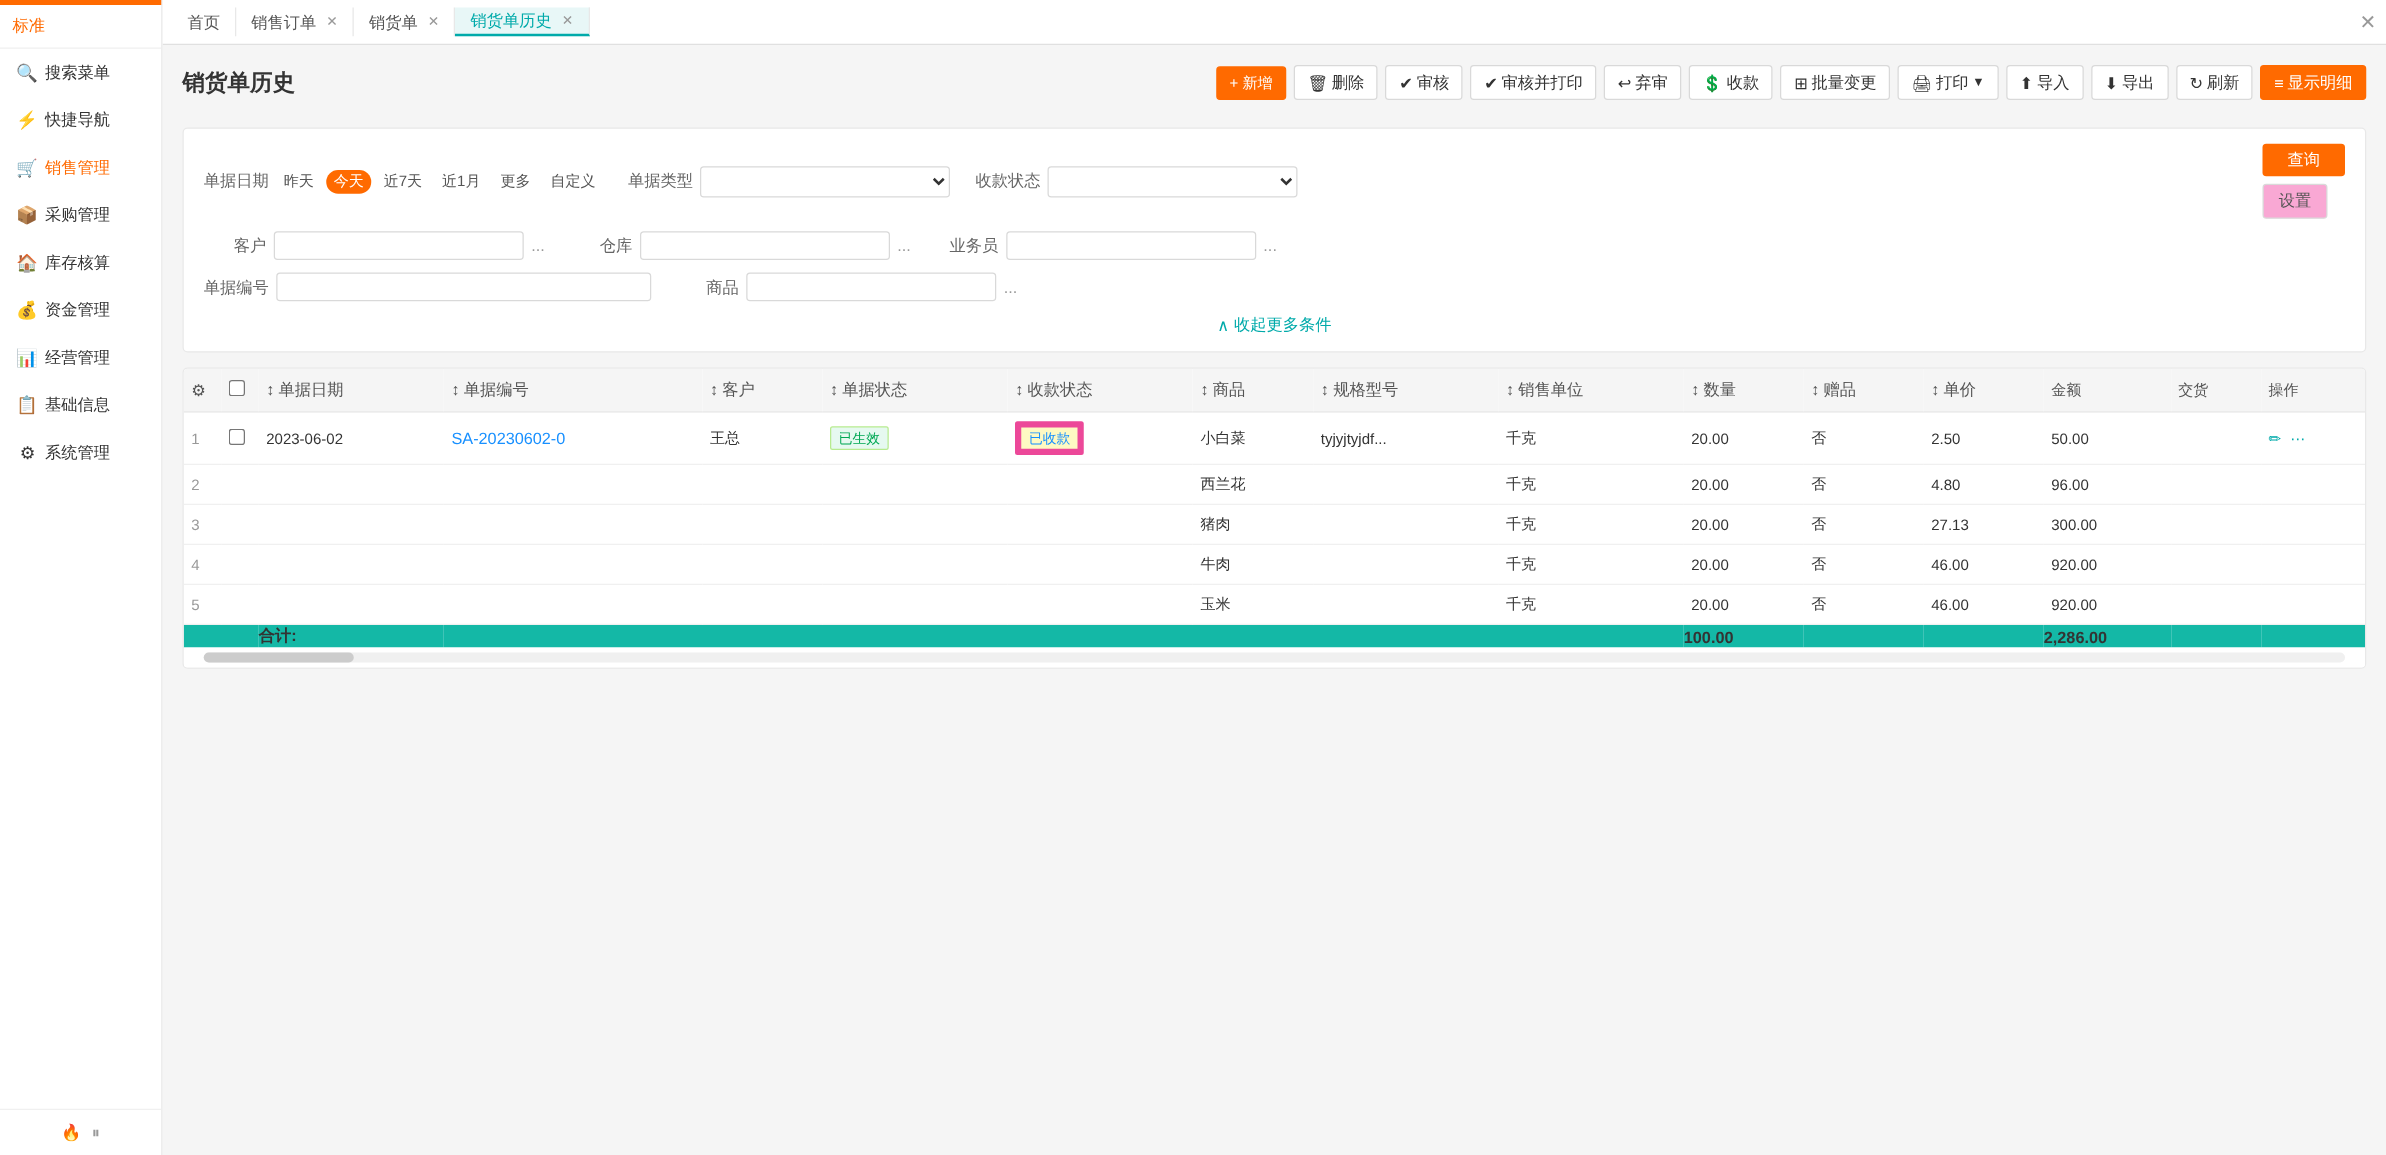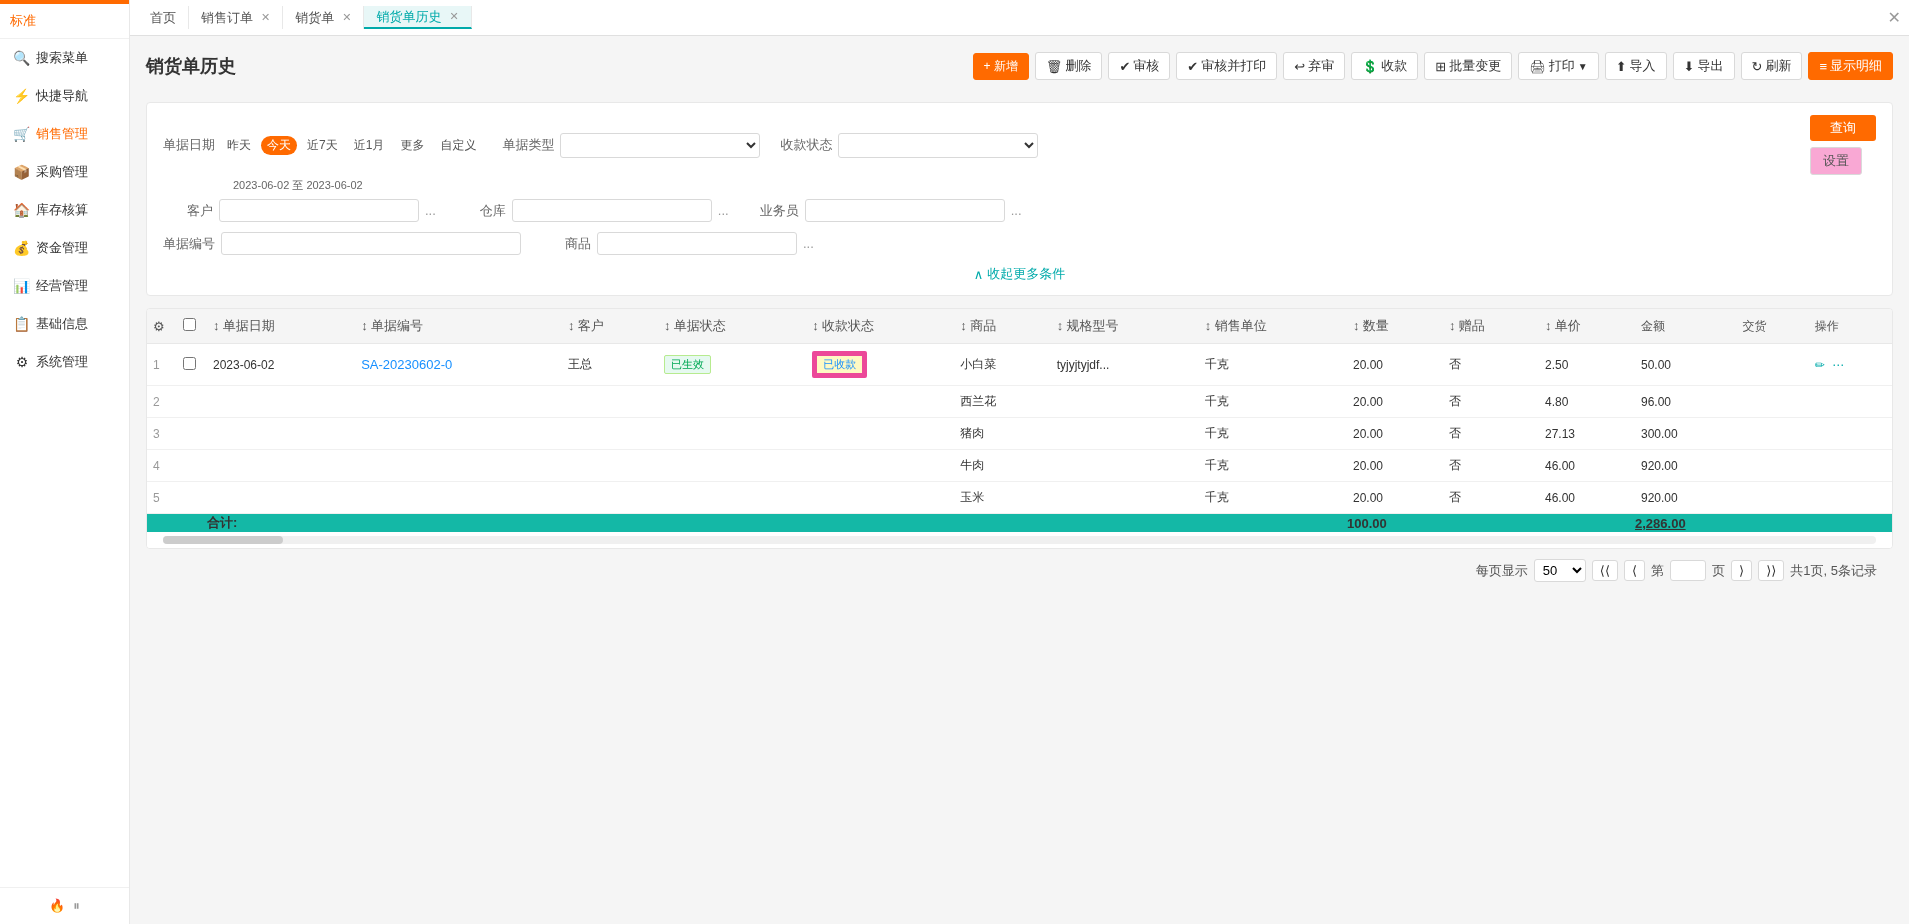--- a/index.html
+++ b/index.html
@@ -226,23 +226,20 @@
           <select class="filter-select">
             <option value=""></option>
           </select>
         </div>
         <div style="margin-left:auto; display:flex; gap:6px; align-items:flex-start; flex-direction:column;">
           <button class="query-btn">查询</button>
           <button class="set-btn">设置</button>
         </div>
       </div>
 
-      <div style="margin-left:70px; margin-top:-8px; margin-bottom:6px;">
-        <span class="date-range">2023-06-02 至 2023-06-02</span>
-      </div>
 
       <div class="filter-row">
         <div class="filter-item">
           <span class="filter-label">客户</span>
           <input class="filter-input" type="text" style="">
           <span class="filter-dots">...</span>
         </div>
         <div class="filter-item">
           <span class="filter-label">仓库</span>
           <input class="filter-input" type="text" style="">
@@ -415,43 +412,28 @@
     </tr>
           </tbody>
         <tfoot>
           <tr class="summary-row">
             <td colspan="2"></td>
             <td style="font-weight:bold;">合计:</td>
             <td colspan="7"></td>
             <td style="font-weight:bold;">100.00</td>
             <td></td>
             <td></td>
-            <td style="font-weight:bold;text-decoration:underline;">2,286.00</td>
+            <td style="font-weight:bold;">2,286.00</td>
             <td></td>
             <td></td>
           </tr>
         </tfoot>
       </table>
 
       <div class="scrollbar-area">
         <div class="scroll-track">
           <div class="scroll-thumb"></div>
         </div>
       </div>
     </div>
 
-    <div class="pagination">
-      <span>每页显示</span>
-      <select class="page-select">
-        <option value="50">50</option>
-        <option value="100">100</option>
-      </select>
-      <button class="page-btn">⟨⟨</button>
-      <button class="page-btn">⟨</button>
-      <span>第</span>
-      <input class="page-input" type="text" style="">
-      <span>页</span>
-      <button class="page-btn">⟩</button>
-      <button class="page-btn">⟩⟩</button>
-      <span>共1页, 5条记录</span>
-    </div>
   </div>
 </div>
 
 </body></html>

